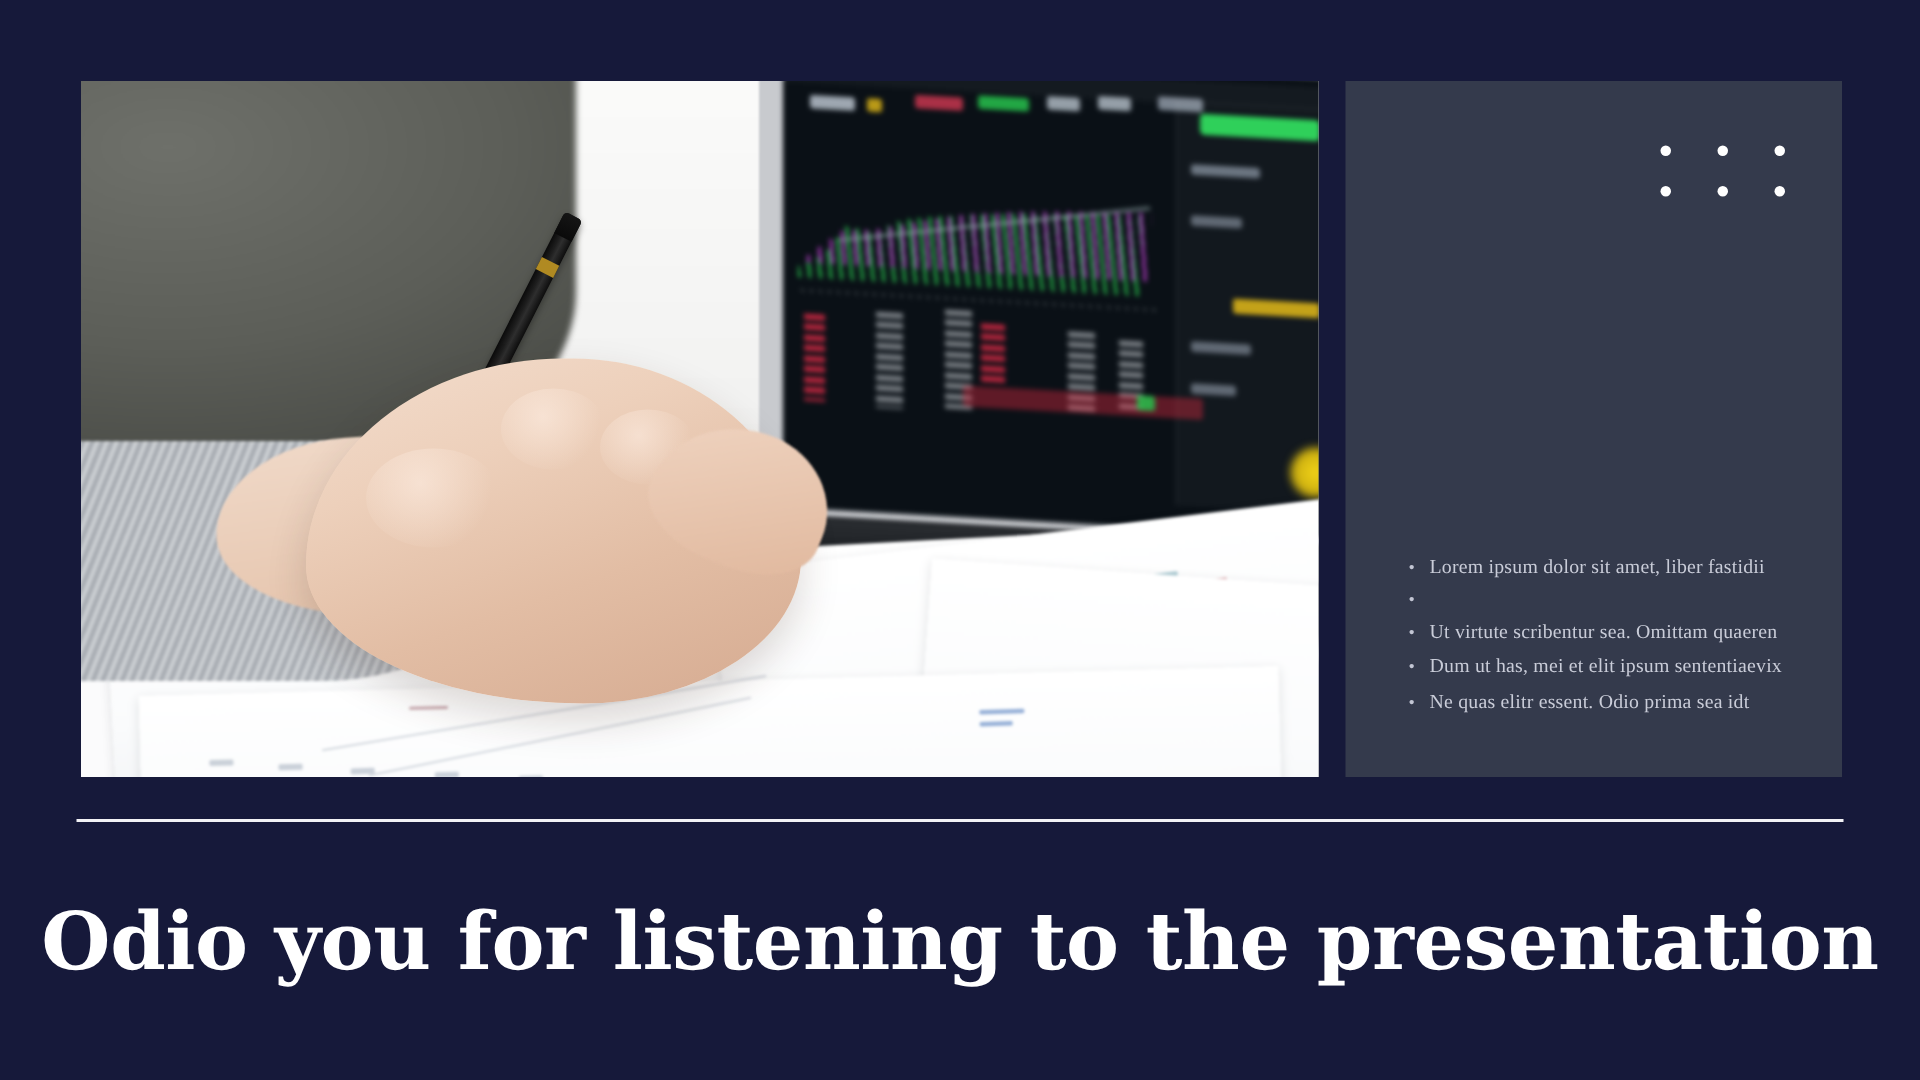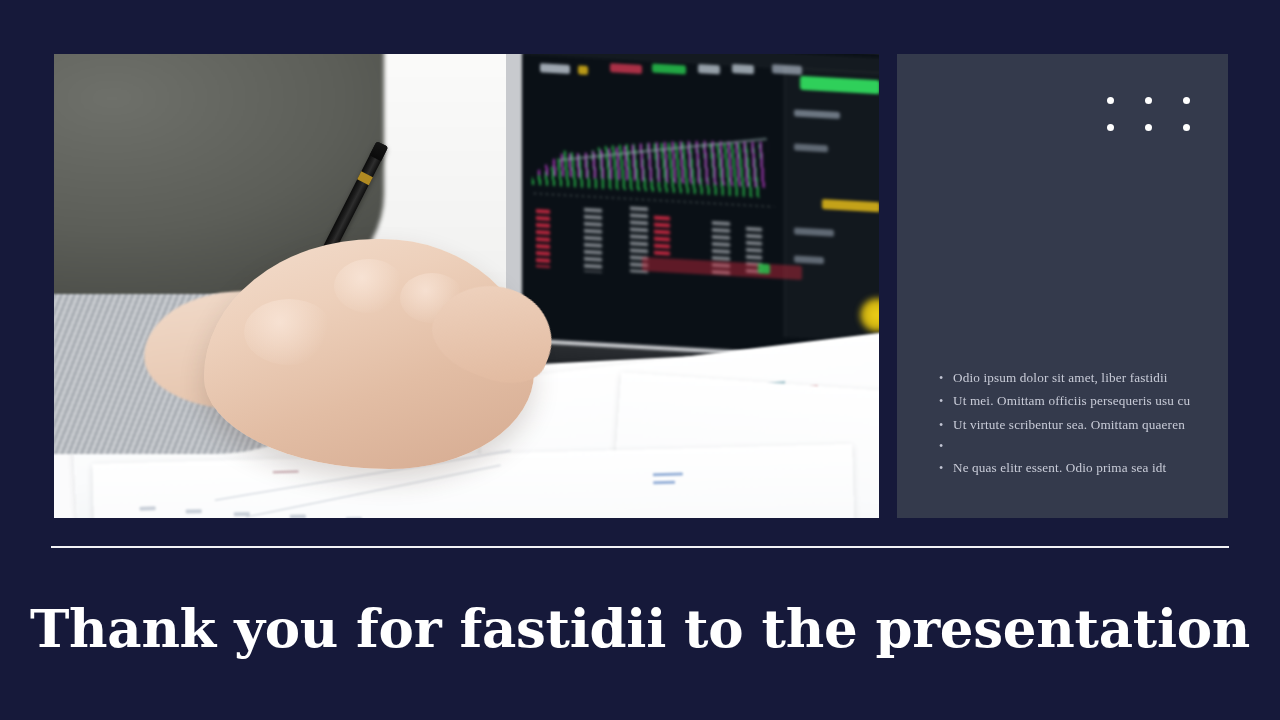--- a/index.html
+++ b/index.html
@@ -467,37 +467,37 @@
       <span class="dot" style="left:38px; top:0px;"></span>
       <span class="dot" style="left:76px; top:0px;"></span>
       <span class="dot" style="left:0px;  top:27px;"></span>
       <span class="dot" style="left:38px; top:27px;"></span>
       <span class="dot" style="left:76px; top:27px;"></span>
     </div>
 
     <div class="bullets">
       <div class="bullet-row">
         <span class="bullet-dot">•</span>
-        <span class="bullet-text">Odio ipsum dolor sit amet, liber fastidii</span>
+        <span class="bullet-text">Lorem ipsum dolor sit amet, liber fastidii</span>
       </div>
       <div class="bullet-row">
         <span class="bullet-dot">•</span>
-        <span class="bullet-text">Ut mei. Omittam officiis persequeris usu cu</span>
       </div>
       <div class="bullet-row">
         <span class="bullet-dot">•</span>
         <span class="bullet-text">Ut virtute scribentur sea. Omittam quaeren</span>
       </div>
       <div class="bullet-row">
         <span class="bullet-dot">•</span>
+        <span class="bullet-text">Dum ut has, mei et elit ipsum sententiaevix</span>
       </div>
       <div class="bullet-row">
         <span class="bullet-dot">•</span>
         <span class="bullet-text">Ne quas elitr essent. Odio prima sea idt</span>
       </div>
     </div>
 
   </div>
 
   <div class="divider"></div>
-  <div class="title">Thank you for fastidii to the presentation</div>
+  <div class="title">Odio you for listening to the presentation</div>
 
 </div>
 
 </body></html>

